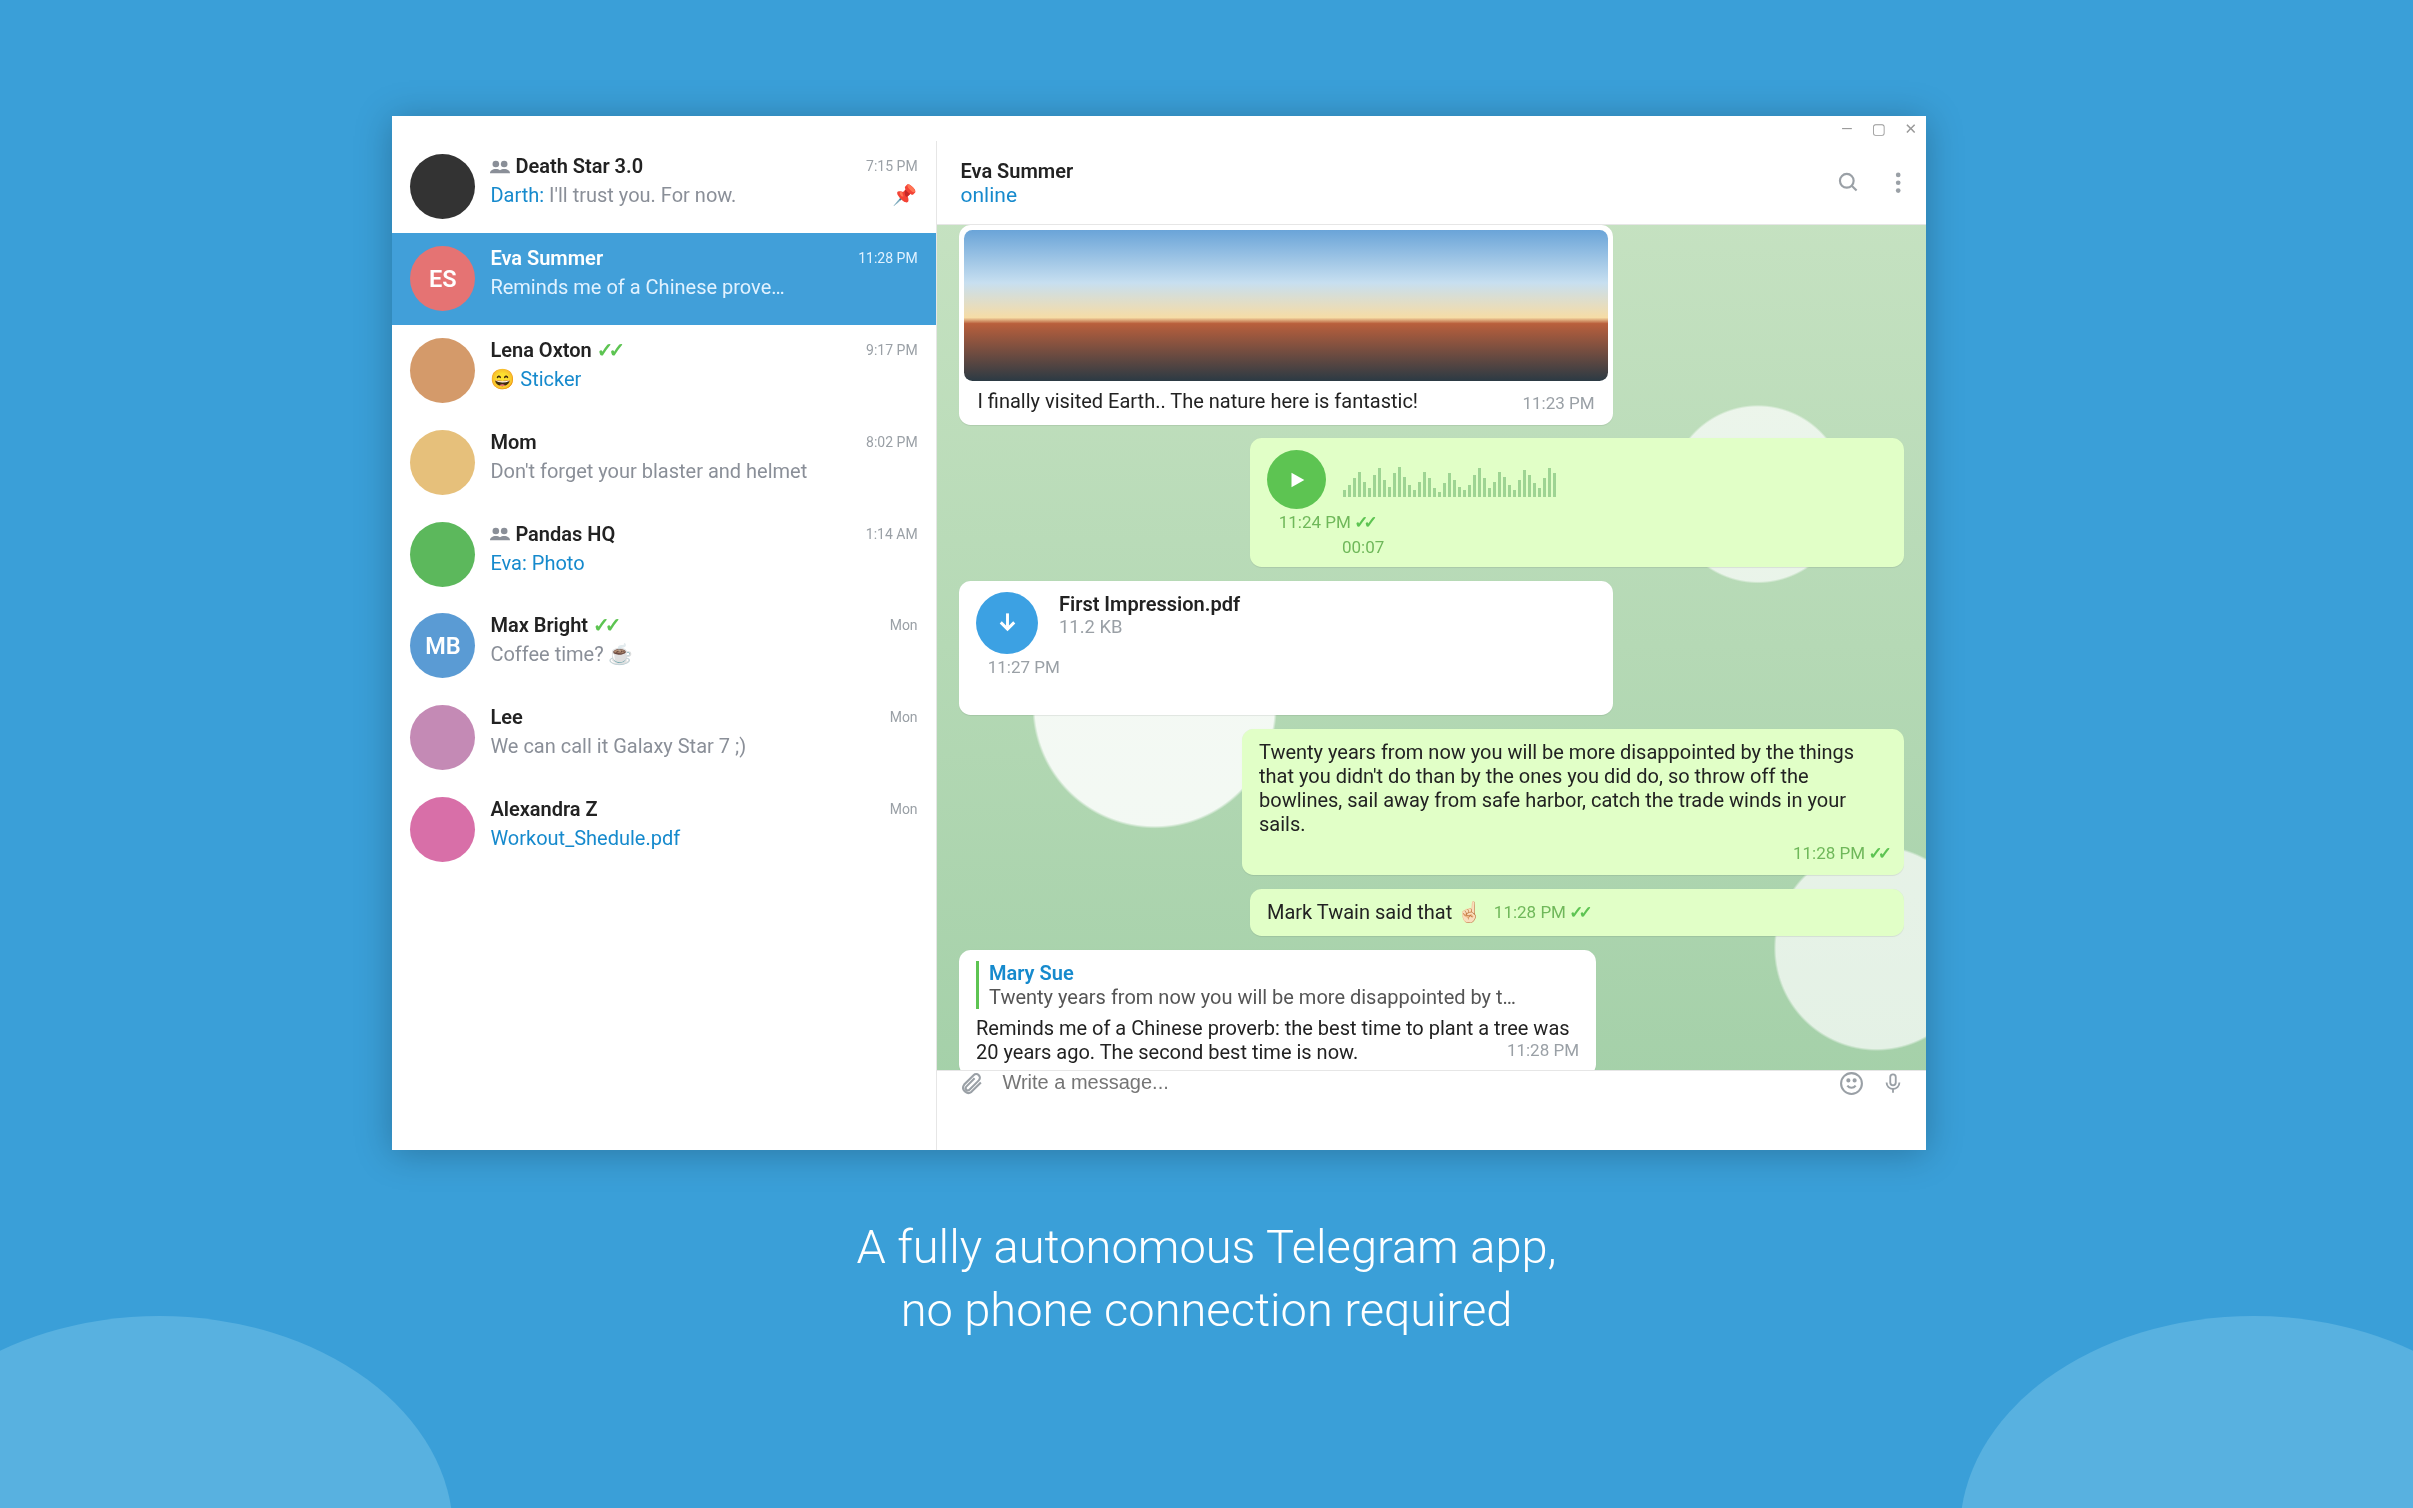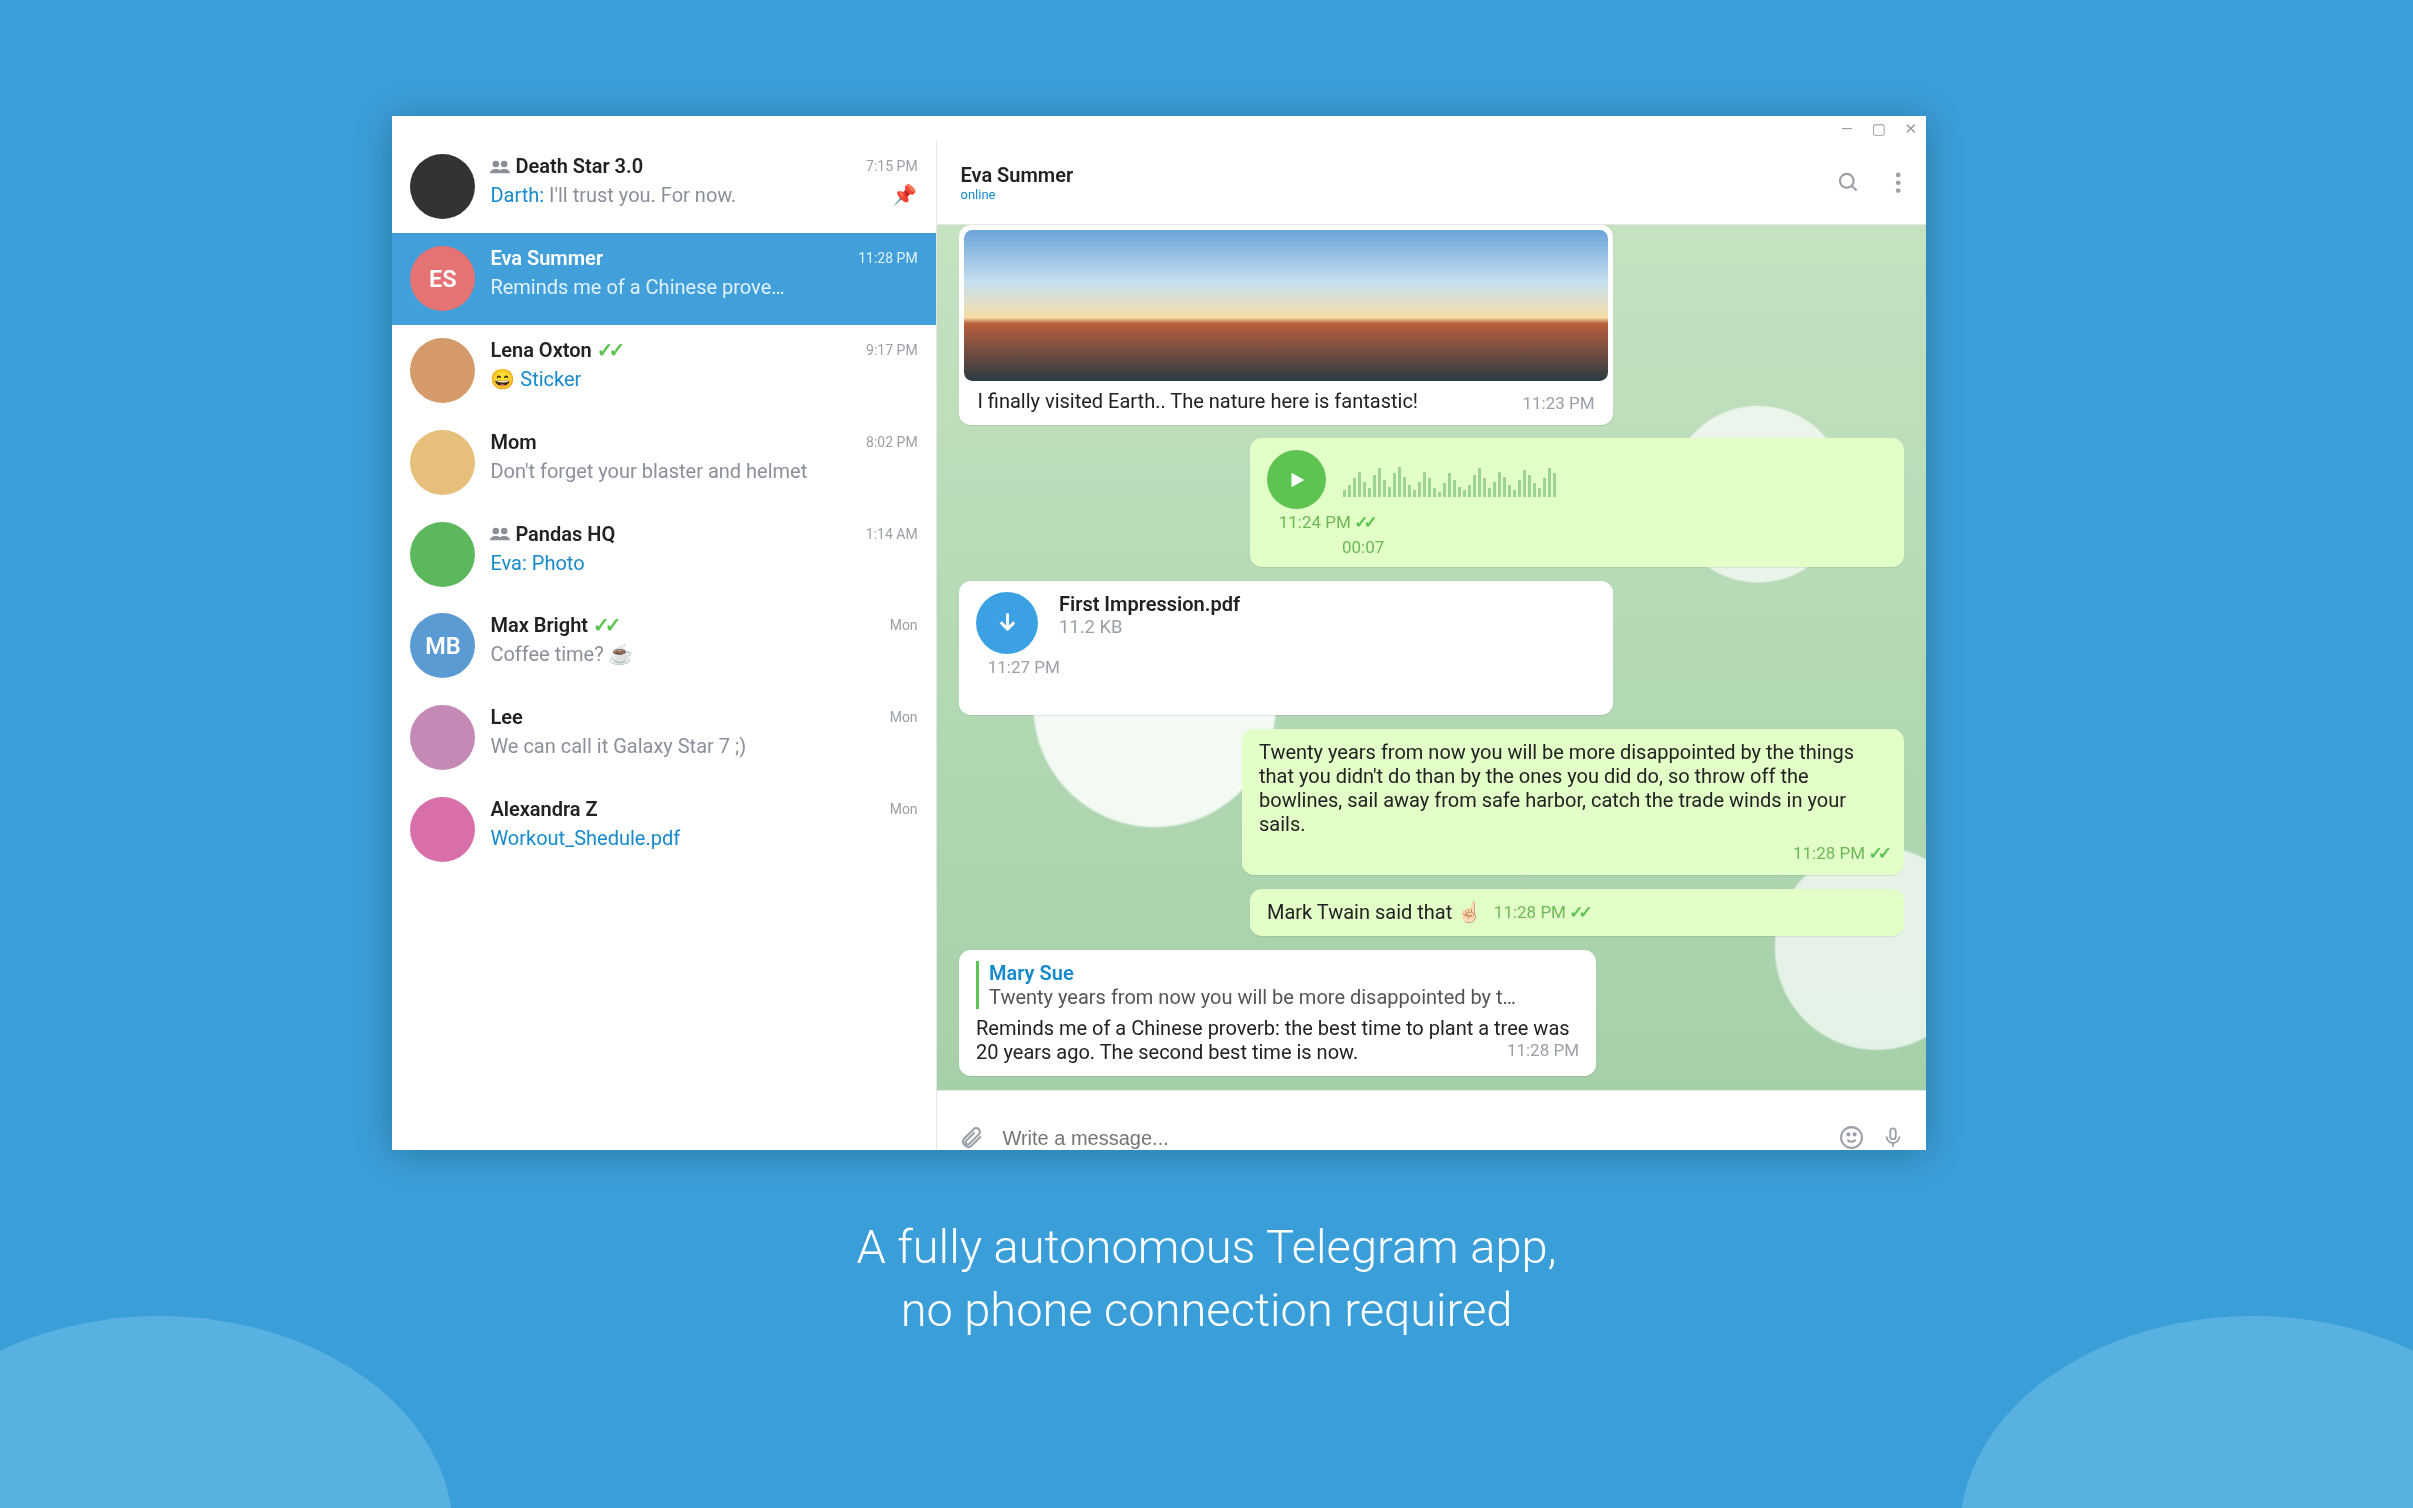--- a/index.html
+++ b/index.html
@@ -86,21 +86,21 @@
      radial-gradient(ellipse 218px 218px at 83% 35%,rgba(255,255,255,.7) 0 40%,transparent 41%),
      radial-gradient(ellipse 251px 251px at 95% 80%,rgba(255,255,255,.7) 0 40%,transparent 41%);
     pointer-events:none;
   }
   .chat-header {
     height:84px; background:#fff; border-bottom:0.8px solid #e6e6e6;
     display:flex; align-items:center; padding:0 23.5px; z-index:2;
   }
   .chat-title-block { display:flex; flex-direction:column; }
   .chat-title { font-weight:600; color:#222; }
-  .chat-status { color:#168acd; font-size:13px; }
+  .chat-status { color:#168acd; font-size:21px; }
   .header-actions { margin-left:auto; display:flex; gap:34px; color:#9aa0a6; }
   .messages { flex:1; position:relative; overflow:hidden; z-index:2; padding:0 22px 11.7px 22px;}
   .bubble {
     position:relative; max-width:654px; border-radius:11.7px; padding:11.7px 17px 11.7px 17px;
     box-shadow:0 0.8px 0.8px rgba(0,0,0,.08); margin-top:13.4px;
   }
   .bubble.in { background:#fff; color:#222; }
   .bubble.out { background:#e1ffc7; color:#222; margin-left:auto; }
   .bubble .msg-time { color:#9aa0a6; font-size:17px; margin-left:11.7px;}
   .bubble.out .msg-time { color:#6fb85a; }
@@ -121,21 +121,21 @@
   .voice-time { color:#6fb85a; font-size:17px; position:absolute; left:92px; bottom:10px;}
   .file { display:flex; gap:21px; align-items:flex-start; width:436px;}
   .file-ico{width:62px;height:62px;border-radius:50%;background:#3ca1e3;display:flex;align-items:center;justify-content:center;color:#fff;}
   .file-meta{display:flex;flex-direction:column;}
   .file-name{font-weight:600;}
   .file-size{color:#9aa0a6; font-size:18.4px;}
   .quote-bar{border-left:3.4px solid #5dc452;padding-left:10px;margin-bottom:6.7px;}
   .quote-name{color:#168acd;font-weight:600;}
   .quote-text{color:#555; white-space:nowrap; overflow:hidden; text-overflow:ellipsis;}
   .compose {
-    height:60px; background:#fff; display:flex; align-items:flex-end; padding:0 22px; gap:18.4px;
+    height:80px; background:#fff; display:flex; align-items:flex-start; padding:0 22px; gap:18.4px;
     z-index:2; border-top:0.8px solid #e6e6e6;
   }
   .compose input { flex:1; border:0; outline:0; font-size:20px; color:#333;}
   .compose .ico{ color:#9aa0a6; }
   
   .tagline {
     position:absolute; left:0; right:0; top:1215px;
     text-align:center; color:#fff; font-size:47px; font-weight:300; line-height:1.35;
   }
   svg { display:block;}

